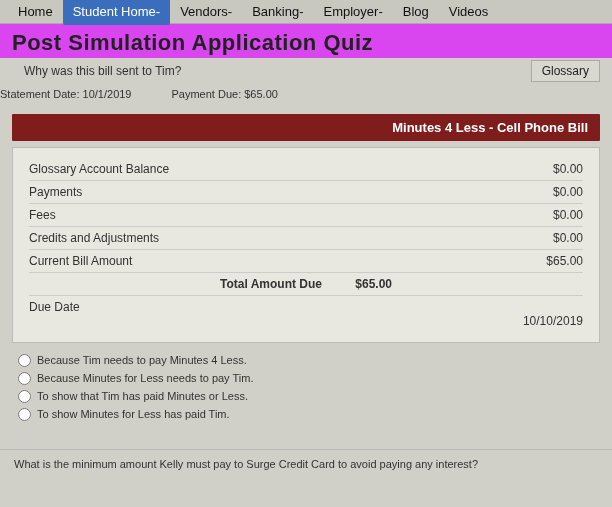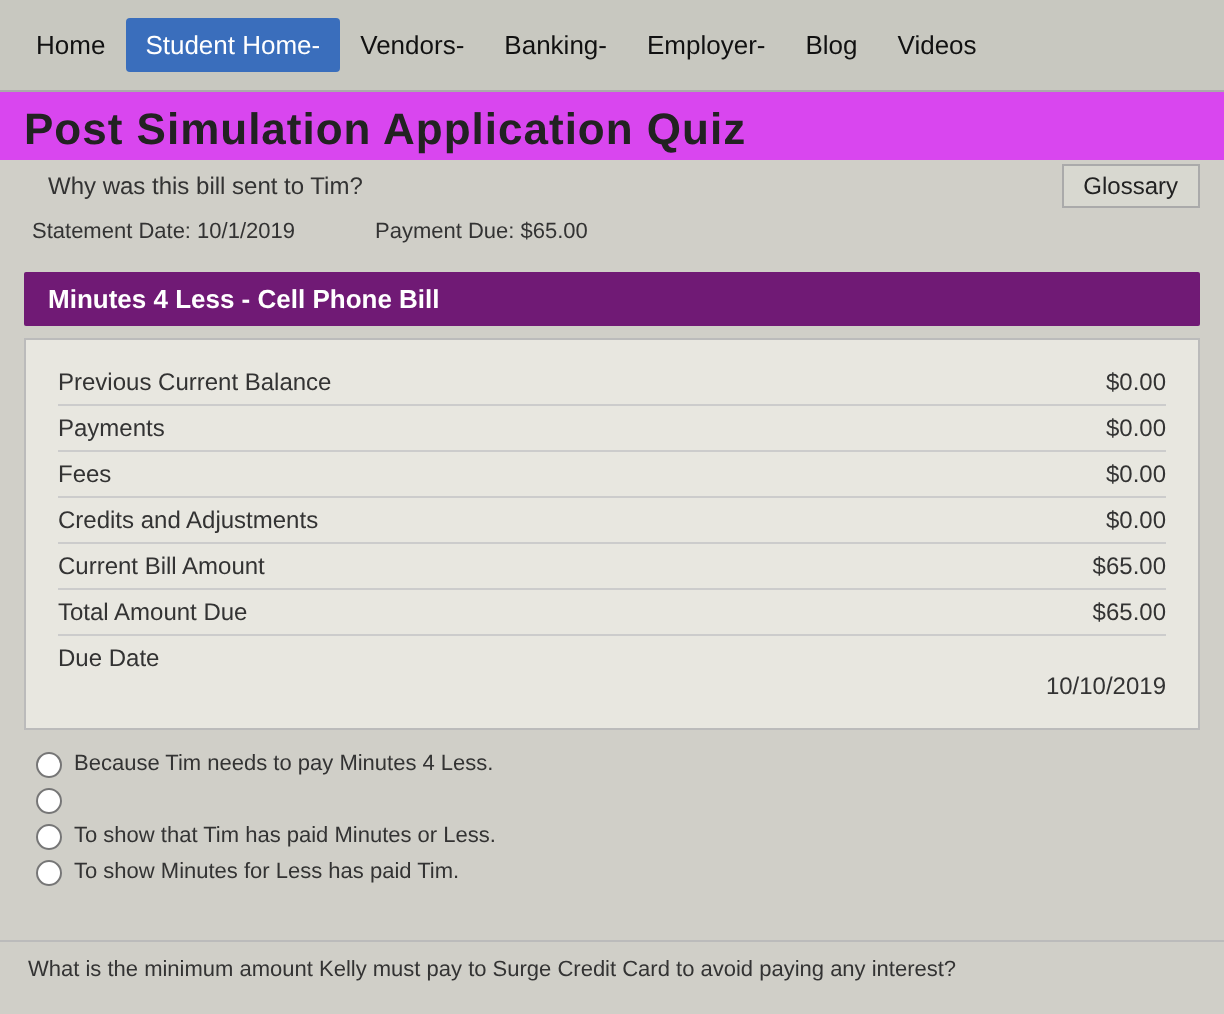--- a/index.html
+++ b/index.html
@@ -11,21 +11,21 @@
       font-size: 12px;
       color: #222;
     }
 
     
     .navbar {
       background: #c8c8c0;
       display: flex;
       align-items: center;
       padding: 0 8px;
-      height: 46px;
+      height: 24px;
       border-bottom: 1px solid #aaa;
     }
     .nav-item {
       padding: 6px 10px;
       cursor: pointer;
       font-size: 13px;
       color: #111;
       white-space: nowrap;
     }
     .nav-item.active {
@@ -62,35 +62,35 @@
       background: #d8d8d0;
       border: 1px solid #aaa;
       padding: 3px 10px;
       font-size: 12px;
       cursor: pointer;
       color: #222;
     }
 
     
     .statement-info {
-      padding: 4px 16px;
+      padding: 4px 0;
       font-size: 11px;
       color: #333;
       line-height: 1.6;
     }
     .statement-info .row {
       display: flex;
       gap: 40px;
     }
 
     
     .bill-header {
-      background: #701a75;
+      background: #7f1d1d;
       color: #fff;
-      text-align: left;
+      text-align: right;
       padding: 6px 12px;
       font-size: 13px;
       font-weight: bold;
       margin: 6px 12px 6px 12px;
       border-radius: 1px;
     }
 
     
     .bill-content {
       background: #e8e7e0;
@@ -104,22 +104,23 @@
       justify-content: space-between;
       padding: 4px 0;
       border-bottom: 1px solid #ccc;
       font-size: 12px;
     }
     .bill-row:last-child {
       border-bottom: none;
       flex-direction: column;
     }
     .bill-row.bold-row {
-      font-weight: normal;
-      font-size: 12px;
+      font-weight: bold;
+      font-size: 12px;
+      justify-content: center;
     }
     .bill-label { color: #333; }
     .bill-value { color: #333; min-width: 70px; text-align: right; }
 
     
     .quiz-section {
       padding: 10px 28px 4px 14px;
     }
     .quiz-options {
       padding-left: 4px;
@@ -172,21 +173,21 @@
     <span>Statement Date: 10/1/2019</span>
     <span>Payment Due: $65.00</span>
   </div>
 </div>
 
 <div class="bill-header">Minutes 4 Less - Cell Phone Bill</div>
 
 <div class="bill-content">
 
   <div class="bill-row">
-    <span class="bill-label">Previous Current Balance</span>
+    <span class="bill-label">Glossary Account Balance</span>
     <span class="bill-value">$0.00</span>
   </div>
 
   <div class="bill-row">
     <span class="bill-label">Payments</span>
     <span class="bill-value">$0.00</span>
   </div>
 
   <div class="bill-row">
     <span class="bill-label">Fees</span>
@@ -219,20 +220,21 @@
 <div class="quiz-section">
   <div class="quiz-options">
 
     <label class="quiz-option">
       <input type="radio" name="quiz1" style="">
       <span>Because Tim needs to pay Minutes 4 Less.</span>
     </label>
 
     <label class="quiz-option">
       <input type="radio" name="quiz1" style="">
+      <span>Because Minutes for Less needs to pay Tim.</span>
     </label>
 
     <label class="quiz-option">
       <input type="radio" name="quiz1" style="">
       <span>To show that Tim has paid Minutes or Less.</span>
     </label>
 
     <label class="quiz-option">
       <input type="radio" name="quiz1" style="">
       <span>To show Minutes for Less has paid Tim.</span>

